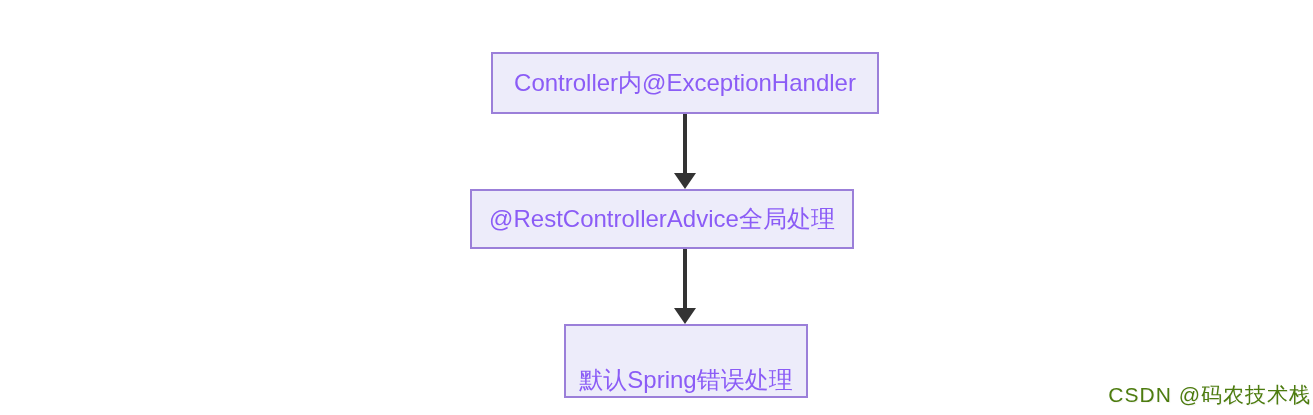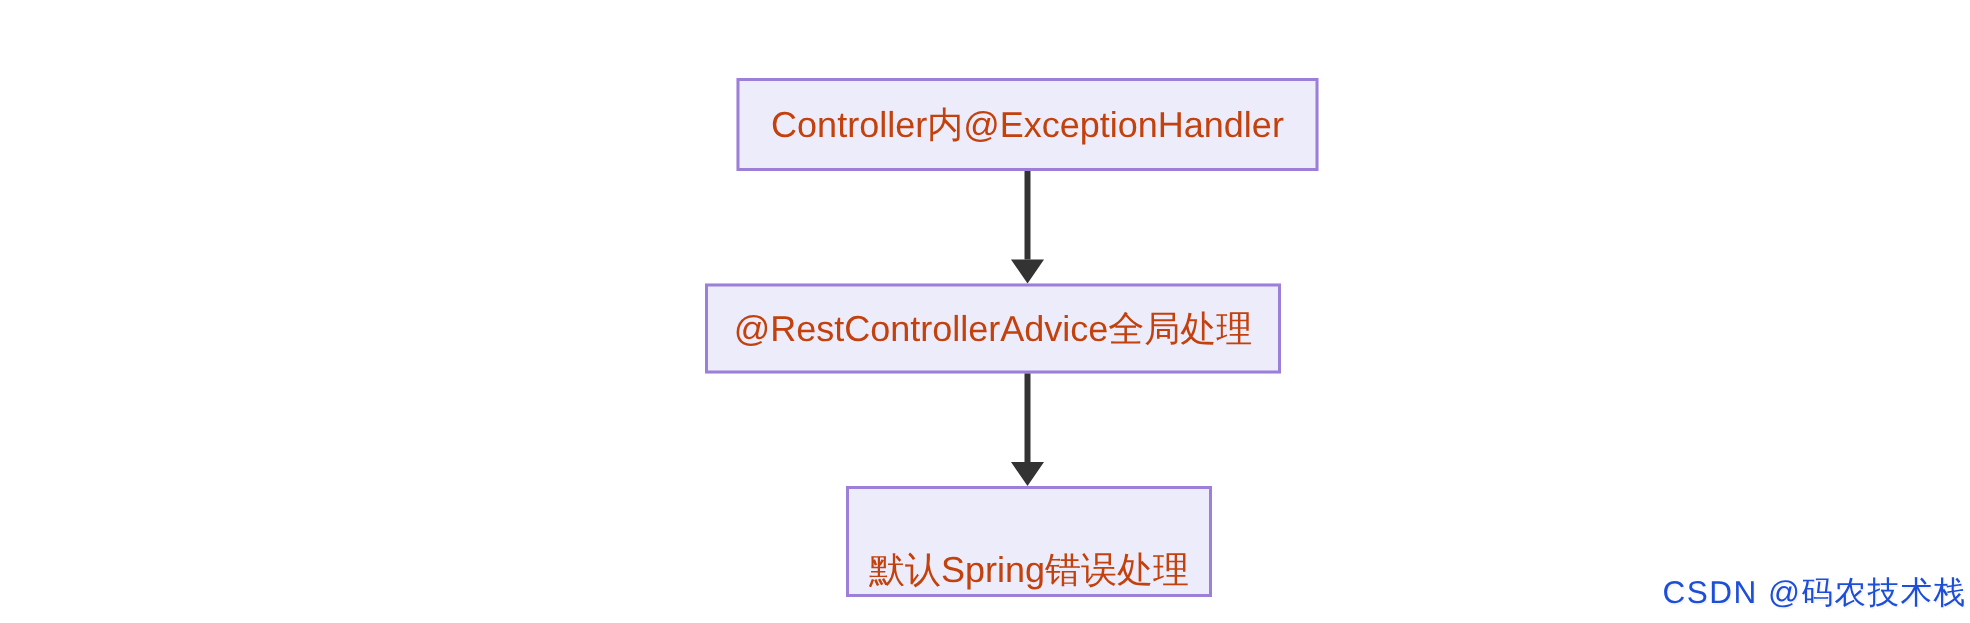--- a/index.html
+++ b/index.html
@@ -13,21 +13,21 @@
     height: 415px;
     background: #ffffff;
     overflow: hidden;
     font-family: "Liberation Sans", "DejaVu Sans", sans-serif;
   }
   .flow-node {
     position: absolute;
     box-sizing: border-box;
     background: #edecfa;
     border: 2px solid #9b7fd9;
-    color: #c2410c;
+    color: #8b5cf6;
     font-size: 24px;
     display: flex;
     align-items: center;
     justify-content: center;
     text-align: center;
     white-space: nowrap;
   }
   .node-1 { left: 491px; top: 52px;  width: 388px; height: 62px; }
   .node-2 { left: 470px; top: 189px; width: 384px; height: 60px; }
   .node-3 { left: 564px; top: 324px; width: 244px; height: 74px; align-items: flex-end; }
@@ -53,21 +53,21 @@
     border-right: 11px solid transparent;
     border-top: 16px solid #333333;
   }
 
   .watermark {
     position: absolute;
     right: 2px;
     bottom: 6px;
     font-size: 21px;
     letter-spacing: 1px;
-    color: #1d4ed8;
+    color: #4d7c0f;
     text-shadow: 1px 1px 0 #f5f5f5;
     white-space: nowrap;
   }
 </style>
 </head>
 <body>
 
 <div class="canvas">
 
   <div class="flow-node node-1">

